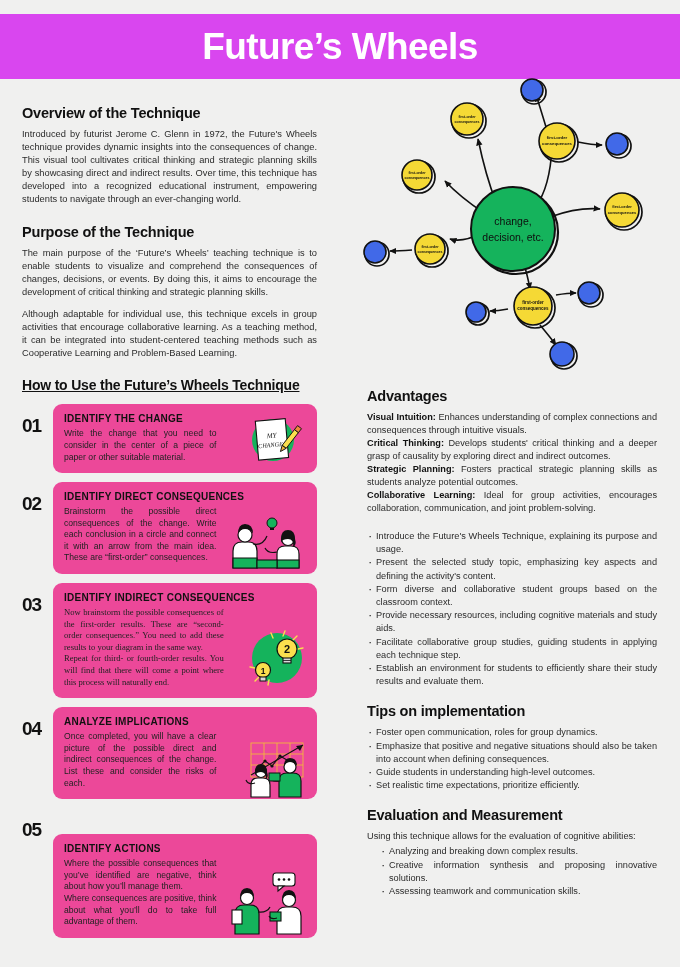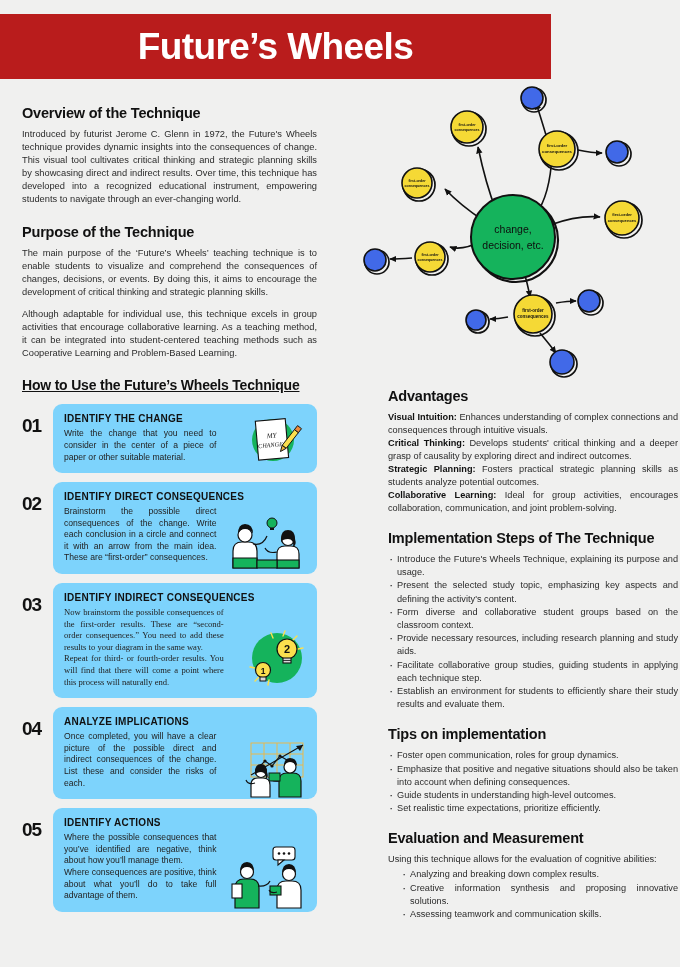--- a/index.html
+++ b/index.html
@@ -5,31 +5,31 @@
   * { box-sizing: border-box; margin: 0; padding: 0; }
   body {
     width: 680px; height: 967px;
     background: #f0f0ef;
     font-family: "Liberation Sans", sans-serif;
     color: #1c1c1c;
     overflow: hidden;
     position: relative;
   }
   .header-band {
-    position: absolute; top: 14px; left: 0; width: 551px; height: 65px;
-    background: #b91c1c;
+    position: absolute; top: 14px; left: 0; width: 680px; height: 65px;
+    background: #d946ef;
     display: flex; align-items: center; justify-content: center;
   }
   .header-title {
     color: #ffffff; font-size: 37px; font-weight: bold;
     letter-spacing: -0.6px;
   }
   .col-left { position: absolute; left: 22px; top: 105px; width: 295px; }
-  .col-right-top { position: absolute; left: 350px; top: 85px; width: 320px; height: 305px; }
-  .col-right { position: absolute; left: 388px; top: 388px; width: 290px; }
+  .col-right-top { position: absolute; left: 350px; top: 77px; width: 320px; height: 305px; }
+  .col-right { position: absolute; left: 367px; top: 388px; width: 290px; }
 
   h2.sec {
     font-size: 14.5px; font-weight: bold; color: #111;
     margin-bottom: 7px; letter-spacing: -0.2px;
   }
   h2.sec.big { font-size: 14px; text-decoration: underline; }
   p.body {
     font-size: 9.3px; line-height: 13.1px; text-align: justify;
     color: #2b2b2b; margin-bottom: 9px;
   }
@@ -41,21 +41,21 @@
   .step {
     position: relative; display: flex; align-items: flex-start;
     margin-bottom: 9px;
   }
   .step-num {
     font-size: 19px; font-weight: bold; color: #111;
     width: 31px; flex: 0 0 31px; padding-top: 11px;
     letter-spacing: -1px;
   }
   .step-card {
-    flex: 1; background: #7dd3fc; border-radius: 9px;
+    flex: 1; background: #ec4899; border-radius: 9px;
     padding: 9px 11px 10px 11px; position: relative; min-height: 56px;
   }
   .step-title {
     font-size: 10px; font-weight: bold; color: #111;
     letter-spacing: 0.25px; margin-bottom: 4px;
   }
   .step-text {
     font-size: 8.6px; line-height: 11.6px; text-align: justify;
     color: #222; width: 63%;
   }
@@ -224,21 +224,21 @@
             <circle cx="36" cy="31" r="5.5" fill="#ffffff" stroke="#111" stroke-width="1.2"></circle>
             <path d="M30 31 q0-8 6-8 q6 0 6 8 q2 5 -1 7 q0-7 -5-7 q-4 0-6 3z" fill="#111"></path>
             <path d="M30 42 q-7 2 -9 -3" fill="none" stroke="#111" stroke-width="1.2"></path>
           </svg>
         </div>
       </div>
     </div>
 
     <div class="step">
       <div class="step-num">05</div>
-      <div class="step-card" style="min-height:85px;">
+      <div class="step-card" style="min-height:85px;margin-top:26px;">
         <div class="step-title">IDENTIFY ACTIONS</div>
         <div class="step-text" style="white-space:pre-line;">Where the possible consequences that you’ve identified are negative, think about how you’ll manage them.
 Where consequences are positive, think about what you’ll do to take full advantage of them.</div>
         <div class="step-art" style="width:84px;height:62px;bottom:4px;">
           <svg viewBox="0 0 84 62">
             <rect x="48" y="1" width="22" height="13" rx="3" fill="#ffffff" stroke="#111" stroke-width="1.1"></rect>
             <polygon points="53,14 59,14 53,19" fill="#ffffff" stroke="#111" stroke-width="1.1"></polygon>
             <circle cx="54" cy="7.5" r="1.3" fill="#111"></circle>
               <circle cx="59" cy="7.5" r="1.3" fill="#111"></circle>
             <circle cx="64" cy="7.5" r="1.3" fill="#111"></circle>
@@ -376,26 +376,25 @@
     </p>
     <p class="adv-line">
       <b>Strategic Planning:</b><span> Fosters practical strategic planning skills as students analyze potential outcomes.</span>
     </p>
     <p class="adv-line">
       <b>Collaborative Learning:</b><span> Ideal for group activities, encourages collaboration, communication, and joint problem-solving.</span>
     </p>
   </div>
 
   <div class="sec-block">
-    <h2 class="sec">Implementation Steps of The Technique</h2>
     <ul class="bullets">
       <li>Introduce the Future's Wheels Technique, explaining its purpose and usage.</li>
       <li>Present the selected study topic, emphasizing key aspects and defining the activity's content.</li>
       <li>Form diverse and collaborative student groups based on the classroom context.</li>
-      <li>Provide necessary resources, including research planning and study aids.</li>
+      <li>Provide necessary resources, including cognitive materials and study aids.</li>
       <li>Facilitate collaborative group studies, guiding students in applying each technique step.</li>
       <li>Establish an environment for students to efficiently share their study results and evaluate them.</li>
     </ul>
   </div>
 
   <div class="sec-block">
     <h2 class="sec">Tips on implementation</h2>
     <ul class="bullets">
       <li>Foster open communication, roles for group dynamics.</li>
       <li>Emphasize that positive and negative situations should also be taken into account when defining consequences.</li>

